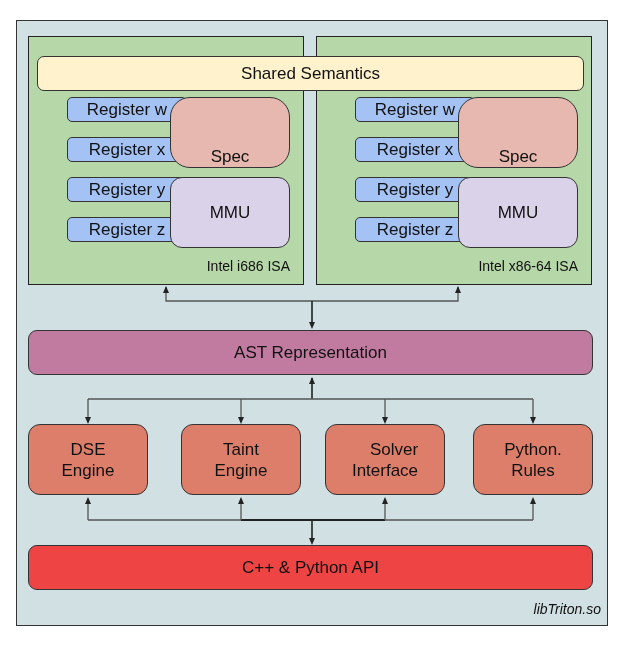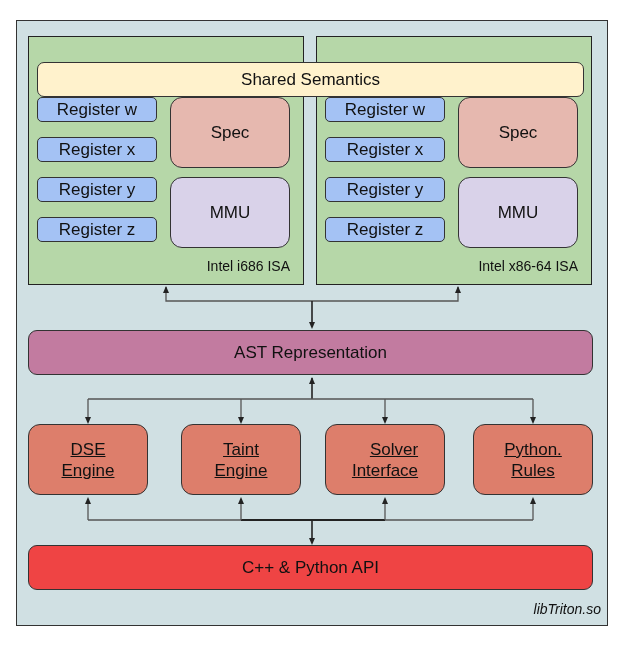--- a/index.html
+++ b/index.html
@@ -3,27 +3,27 @@
 <meta charset="utf-8">
 <style>
   html, body { margin:0; padding:0; background:#ffffff; }
   body { width:621px; height:645px; position:relative; overflow:hidden;
          font-family:"Liberation Sans", sans-serif; color:#111; }
   .abs { position:absolute; box-sizing:border-box; }
   .frame { left:16px; top:20px; width:592px; height:606px; background:#d0e0e3; border:1.5px solid #333; }
   .isa { top:36px; width:276px; height:249px; background:#b6d7a8; border:1.5px solid #222; }
   .box { display:flex; align-items:center; justify-content:center; text-align:center;
          border:1.5px solid #333; border-radius:8px; font-size:17px; line-height:21px; }
-  .shared { left:37px; top:62px; width:547px; height:35px; background:#fff2cc; border-radius:7px; }
-  .reg { width:120px; height:25px; background:#a4c2f4; border-radius:5px; }
-  .spec { width:120px; height:71px; background:#e6b8af; border-radius:12px; }
+  .shared { left:37px; top:56px; width:547px; height:35px; background:#fff2cc; border-radius:7px; }
+  .reg { width:120px; height:25px; background:#a4c2f4; border-radius:5px;margin-left:30px; }
+  .spec { width:120px; height:71px; background:#e6b8af; border-radius:20px;align-items:flex-end; }
   .mmu { width:120px; height:71px; background:#d9d2e9; border-radius:12px; }
   .isa-label { font-size:14px; text-align:right; }
   .ast { left:28px; top:330px; width:565px; height:45px; background:#c27ba0; border-radius:9px; }
-  .eng { top:424px; width:120px; height:71px; background:#dd7e6b; border-radius:12px;text-decoration:underline; }
+  .eng { top:424px; width:120px; height:71px; background:#dd7e6b; border-radius:12px; }
   .api { left:28px; top:545px; width:565px; height:45px; background:#ef4444; border-radius:9px; }
   .lib-label { right:20px; top:601px; font-style:italic; font-size:14px; }
   svg.wires { position:absolute; left:0; top:0; }
 </style>
 </head>
 <body>
 
 <div class="abs frame"></div>
 
 <div class="abs isa" style="left:28px;"></div>

